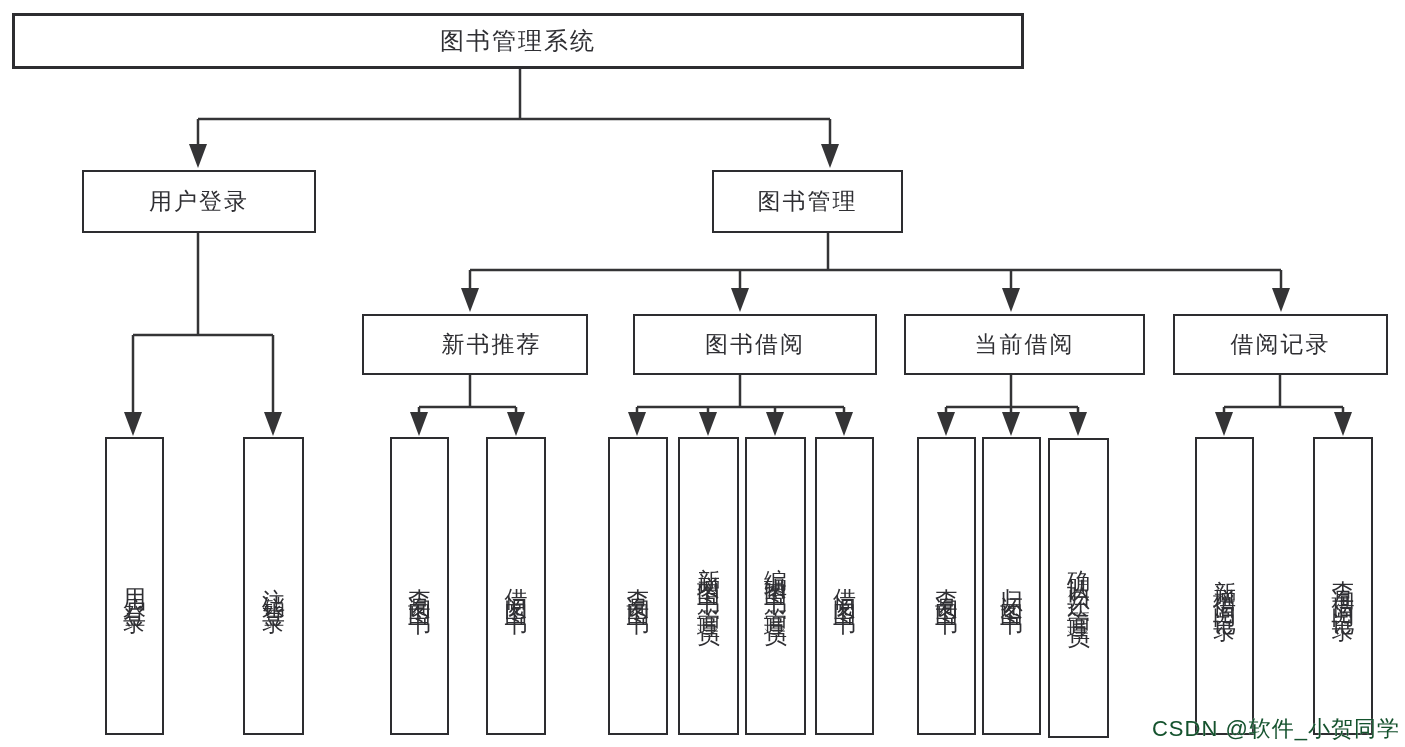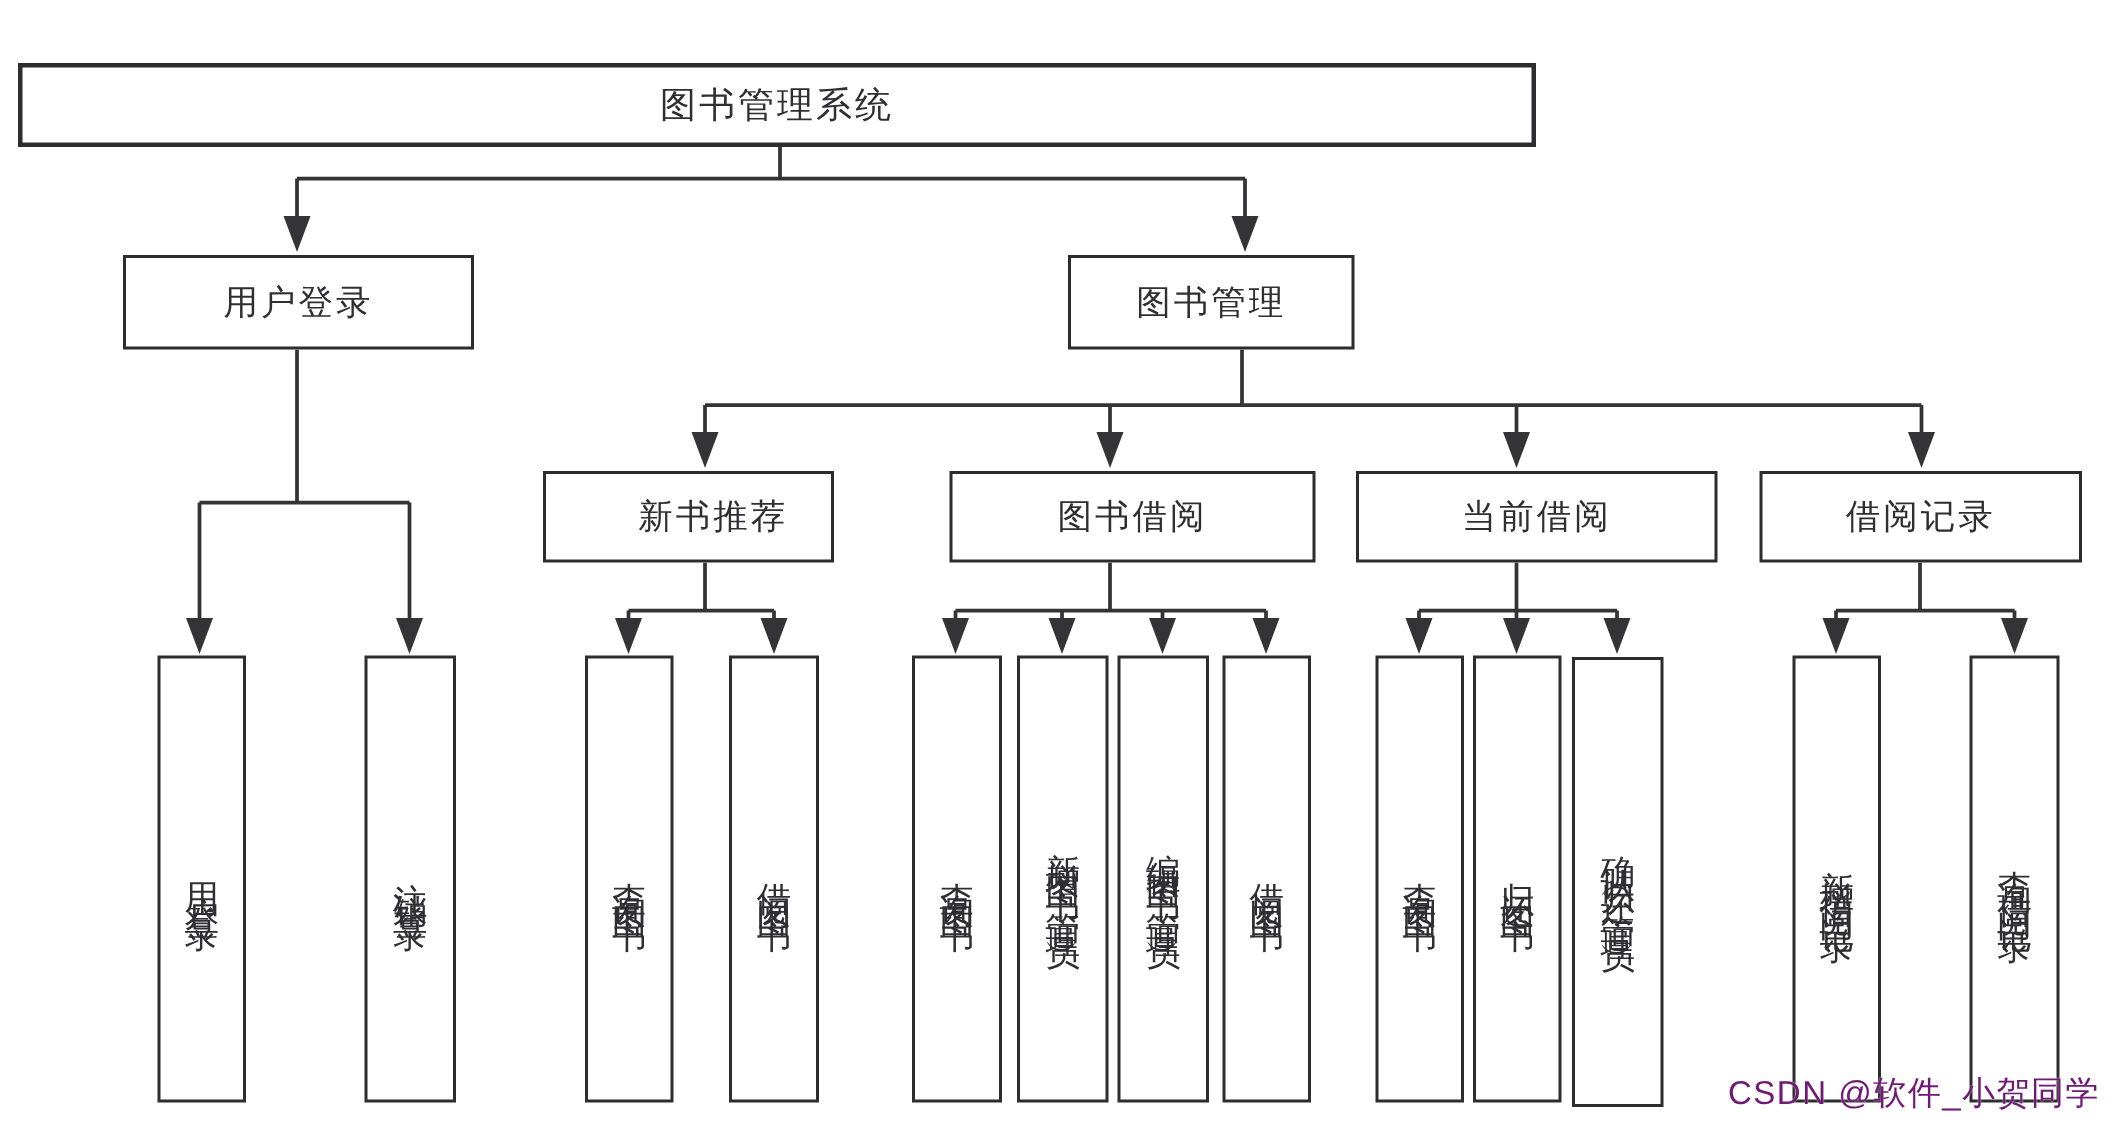--- a/index.html
+++ b/index.html
@@ -41,21 +41,21 @@
     font-size: 23px;
     letter-spacing: 8px;
     color: #2f2f33;
   }
 
   .watermark {
     position: absolute;
     right: 5px;
     bottom: 3px;
     font-size: 22px;
-    color: #701a75;
+    color: #14532d;
     letter-spacing: 1px;
     text-shadow: 0 0 1px #e6e6e8;
     pointer-events: none;
     text-align: center;
   }
 </style>
 </head>
 <body>
 
 <div class="canvas">
@@ -115,32 +115,32 @@
     <polygon points="1069,412 1087,412 1078,436"></polygon>
 
     <line x1="1280" y1="375" x2="1280" y2="408"></line>
     <line x1="1224" y1="407" x2="1343" y2="407"></line>
     <line x1="1224" y1="407" x2="1224" y2="414"></line>
     <polygon points="1215,412 1233,412 1224,436"></polygon>
     <line x1="1343" y1="407" x2="1343" y2="414"></line>
     <polygon points="1334,412 1352,412 1343,436"></polygon>
   </svg>
 
-  <div class="node root" style="left:12px; top:13px; width:1012px; height:56px;margin-top:29px;">
+  <div class="node root" style="left:12px; top:13px; width:1012px; height:56px;">
     <span>图书管理系统</span>
   </div>
 
   <div class="node" style="left:82px; top:170px; width:234px; height:63px;">
     <span>用户登录</span>
   </div>
   <div class="node" style="left:712px; top:170px; width:191px; height:63px;">
     <span>图书管理</span>
   </div>
 
-  <div class="node" style="left:362px; top:314px; width:194px; height:61px;padding-left:33px;">
+  <div class="node" style="left:362px; top:314px; width:226px; height:61px;padding-left:33px;">
     <span>新书推荐</span>
   </div>
   <div class="node" style="left:633px; top:314px; width:244px; height:61px;">
     <span>图书借阅</span>
   </div>
   <div class="node" style="left:904px; top:314px; width:241px; height:61px;">
     <span>当前借阅</span>
   </div>
   <div class="node" style="left:1173px; top:314px; width:215px; height:61px;">
     <span>借阅记录</span>

